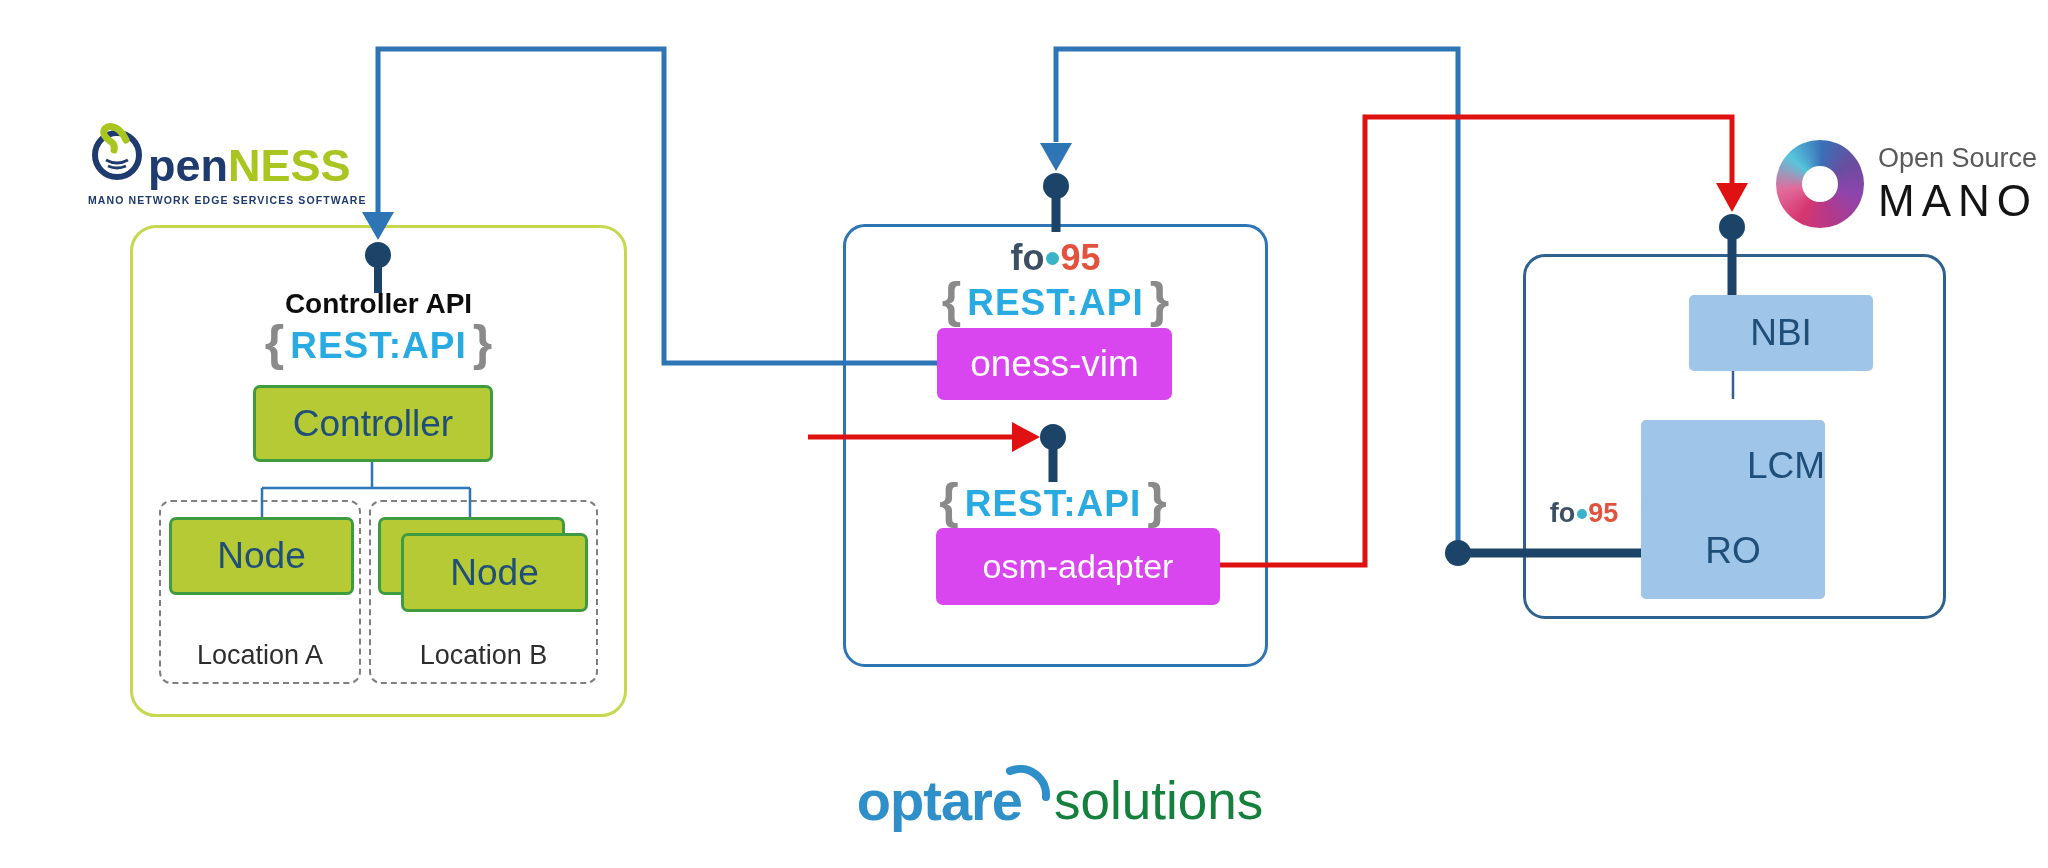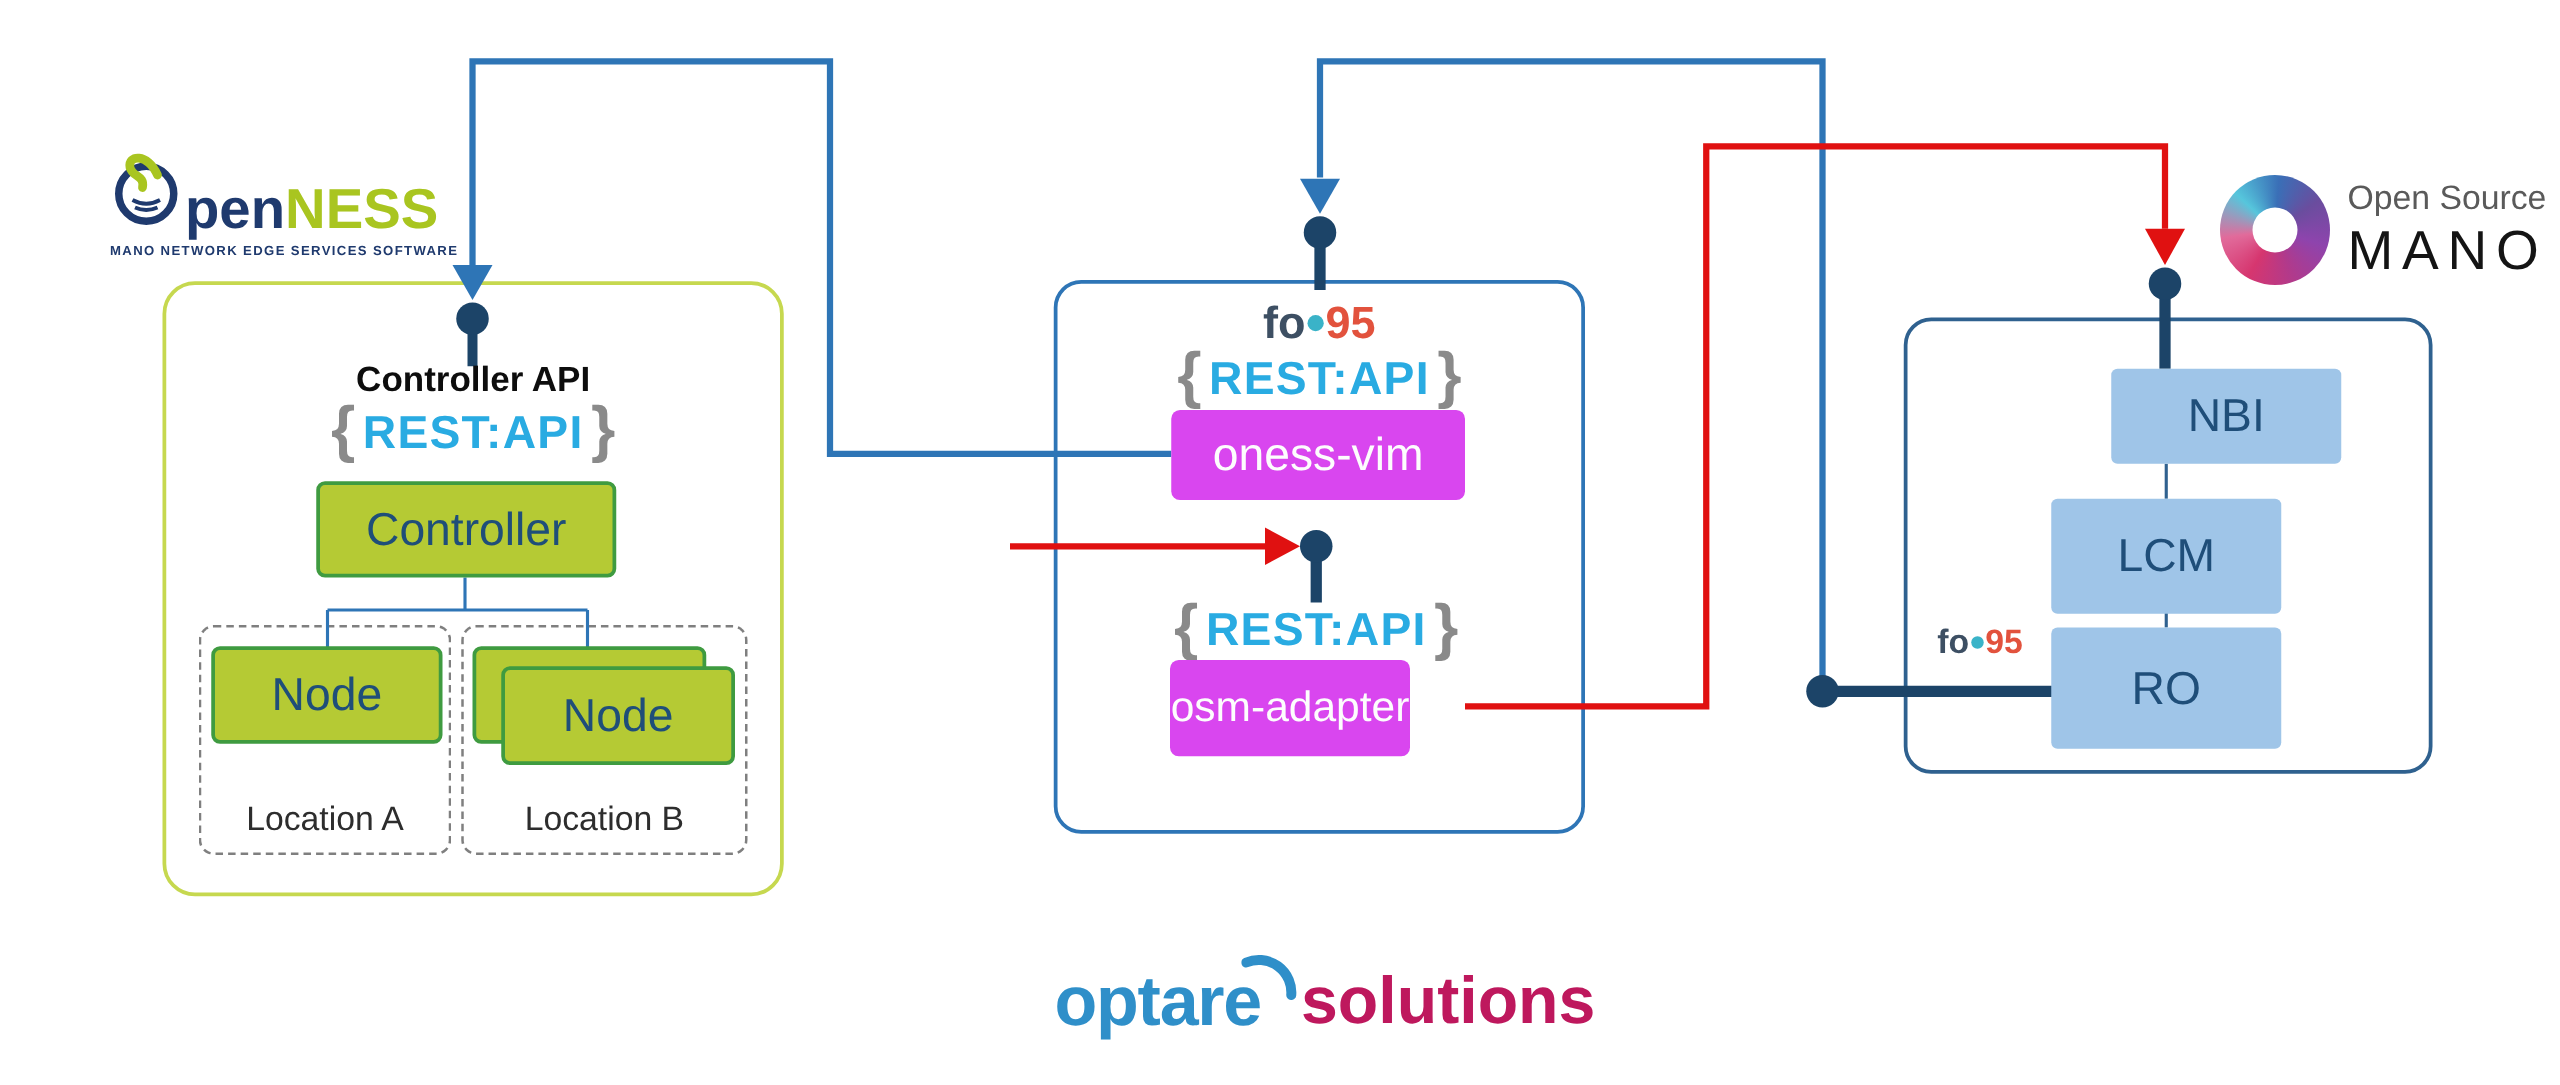--- a/index.html
+++ b/index.html
@@ -24,26 +24,26 @@
   .gbox{position:absolute;background:#b5ca34;border:3px solid #3f9b40;border-radius:7px;
         display:flex;align-items:center;justify-content:center;color:#1f4e79;z-index:6;}
   #controller-box{left:253px;top:385px;width:240px;height:77px;font-size:37px;}
   #node-a{left:169px;top:517px;width:185px;height:78px;font-size:37px;}
   #node-b-back{left:378px;top:517px;width:187px;height:78px;}
   #node-b-front{left:401px;top:533px;width:187px;height:79px;font-size:37px;}
 
   .bluebox{position:absolute;background:#d946ef;border-radius:7px;display:flex;align-items:center;
         justify-content:center;color:#fdfdfd;z-index:6;}
   #oness-vim-box{left:937px;top:328px;width:235px;height:72px;font-size:37px;}
-  #osm-adapter-box{left:936px;top:528px;width:192px;height:77px;font-size:34px;}
+  #osm-adapter-box{left:936px;top:528px;width:284px;height:77px;font-size:34px;}
 
   .ltbluebox{position:absolute;background:#9fc5e8;border-radius:5px;display:flex;align-items:center;
         justify-content:center;color:#1f4e79;font-size:37px;z-index:6;}
   #nbi-box{left:1641px;top:295px;width:184px;height:76px;margin-left:48px;}
-  #lcm-box{left:1641px;top:399px;width:184px;height:92px;}
+  #lcm-box{left:1641px;top:420px;width:184px;height:92px;justify-content:flex-end;}
   #ro-box{left:1641px;top:502px;width:184px;height:97px;}
 
   
   .ctr-api-title{position:absolute;left:130px;top:288px;width:497px;text-align:center;
         font-size:28px;font-weight:bold;color:#0d0d0d;z-index:6;}
   .rest-badge{position:absolute;display:flex;align-items:center;justify-content:center;z-index:6;gap:6px;}
   .rest-badge .brace{font-size:50px;font-weight:bold;color:#8a8a8a;line-height:1;padding-bottom:6px;}
   .rest-badge .rest{font-size:37px;font-weight:bold;color:#29abe2;letter-spacing:1px;}
   #rest-1{left:130px;top:323px;width:497px;height:46px;}
   #rest-2{left:843px;top:280px;width:425px;height:46px;}
@@ -77,21 +77,21 @@
       background:conic-gradient(from 210deg,#d6366f,#e16b9b,#56c6dc,#3a6fb7,#6a4d9e,#8e44ad,#b03a8c,#d6366f);}
   .mano-torus::after{content:"";position:absolute;left:26px;top:26px;width:36px;height:36px;border-radius:50%;background:#fff;}
   .mano-text{margin-left:14px;}
   .mano-text .l1{font-size:27px;color:#5a5a5a;}
   .mano-text .l2{font-size:44px;color:#141414;letter-spacing:7px;margin-top:2px;text-align:center;}
 
   
   .optare{position:absolute;left:800px;top:768px;width:520px;z-index:2;display:flex;align-items:center;justify-content:center;}
   .optare .brand{font-size:56px;font-weight:bold;color:#2f8fc9;letter-spacing:-1px;}
   .optare .swoosh{margin:-34px 0 0 -16px;}
-  .optare .suffix{font-size:53px;font-weight:700;color:#be185d;margin-left:2px;}
+  .optare .suffix{font-size:53px;font-weight:400;color:#15803d;margin-left:2px;}
 </style>
 </head>
 <body>
 
 <div class="canvas">
 
   <div class="openness">
     <div class="row">
       <span style="margin-right:2px;">
         <svg width="58" height="64" viewBox="0 0 58 64">

